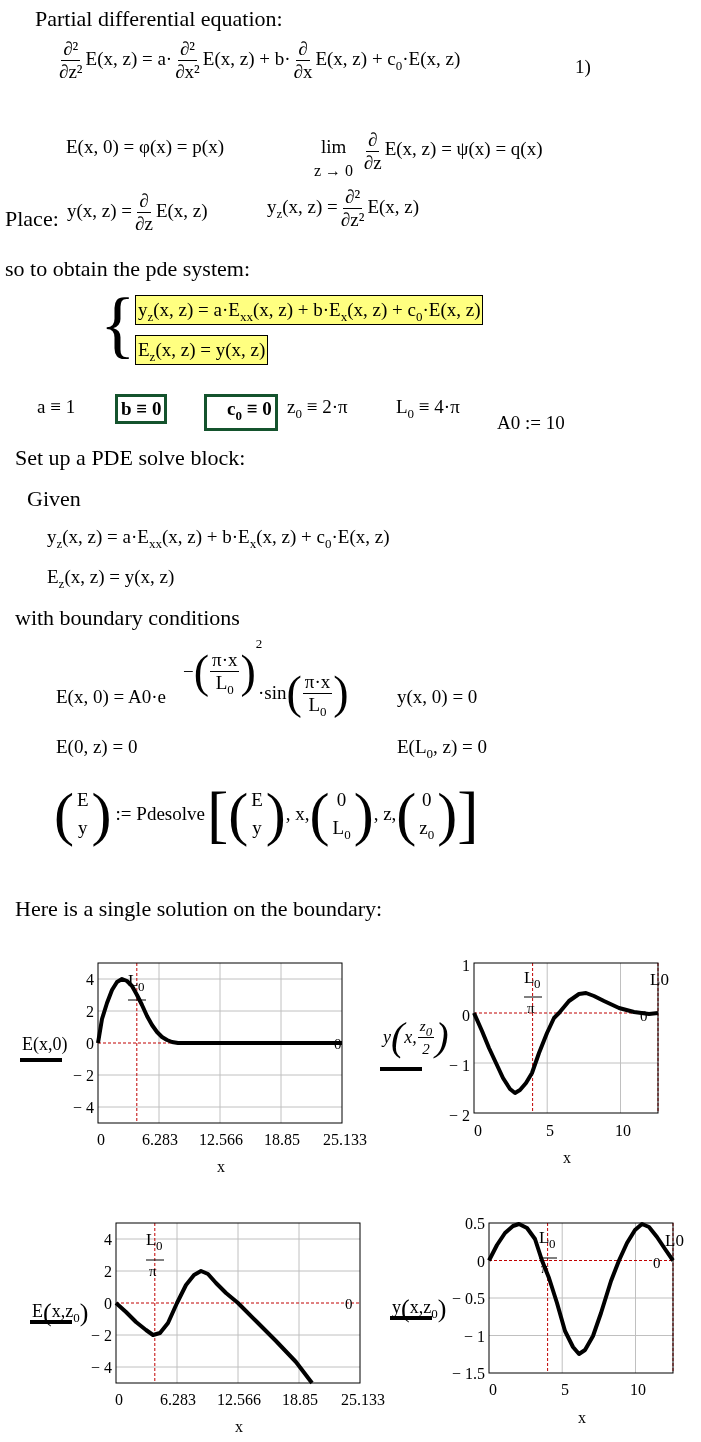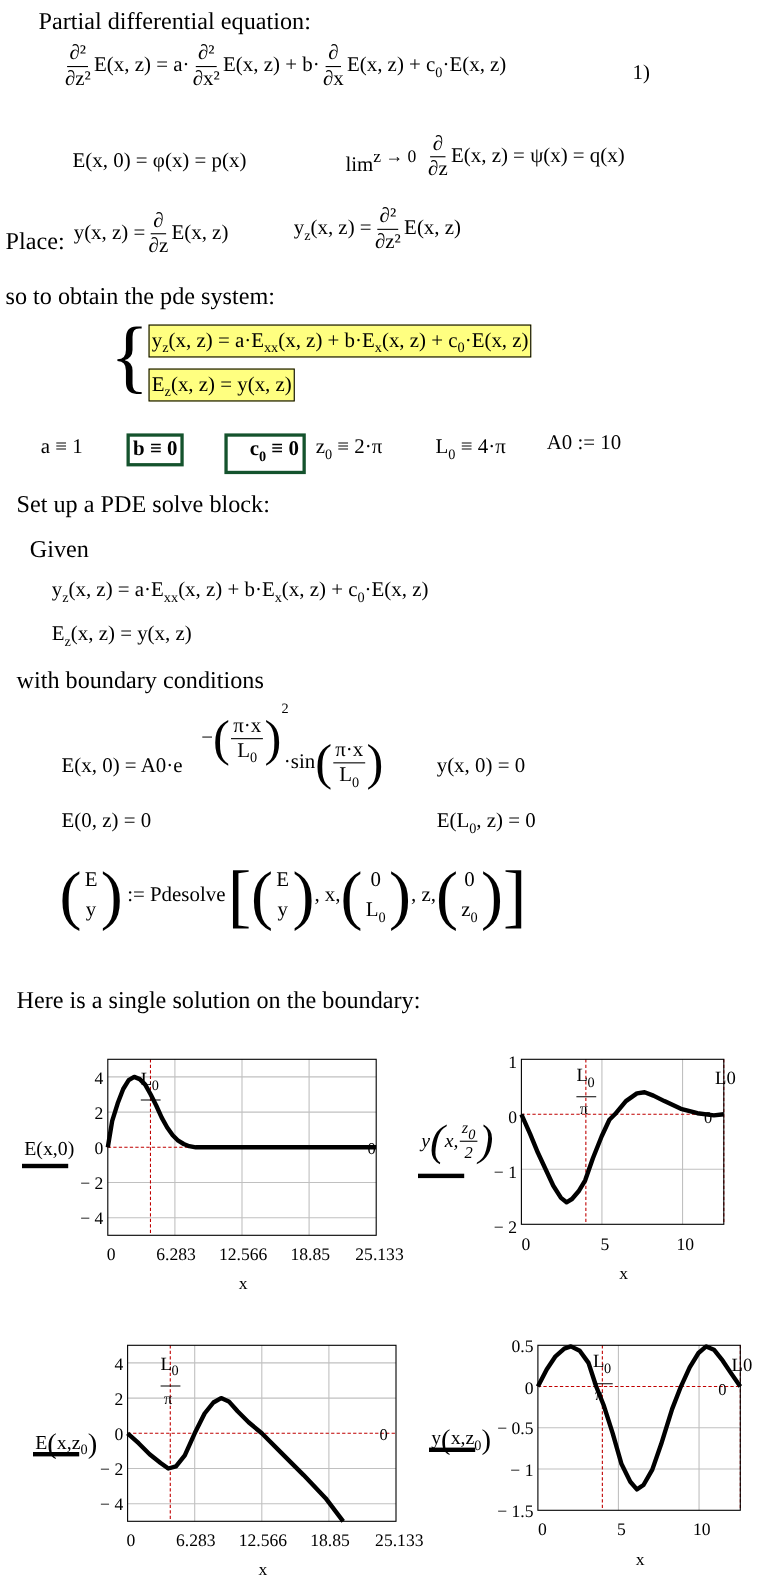--- a/index.html
+++ b/index.html
@@ -36,21 +36,21 @@
       <span class="den">∂x²</span>
     </span><span>E(x, z) + b·</span><span class="frac">
       <span class="num">∂</span>
       <span class="den">∂x</span>
     </span><span>E(x, z) + c</span><sub>0</sub><span>·E(x, z)</span>
 </div>
 <div class="abs m" style="left:575px;top:56px;">1)</div>
 
 <div class="abs m" style="left:66px;top:136px;">E(x, 0) = φ(x) = p(x)</div>
 <div class="abs m" style="left:314px;top:120px;">
-  <span style="display:inline-flex;flex-direction:row;align-items:center;vertical-align:middle;">
+  <span style="display:inline-flex;flex-direction:column;align-items:center;vertical-align:middle;">
     <span style="line-height:26px;margin-top:14px;">lim</span>
     <span style="font-size:16px;line-height:22px;">z → 0</span>
   </span>
   <span class="frac" style="margin-left:4px;">
       <span class="num">∂</span>
       <span class="den">∂z</span>
     </span><span>E(x, z)  = ψ(x) = q(x)</span>
 </div>
 
 <div class="abs txt" style="left:5px;top:206px;">Place:</div>
@@ -75,21 +75,21 @@
 </div>
 <div class="abs m hl" style="left:135px;top:335px;height:28px;line-height:28px;">
   <span>E</span><sub>z</sub><span>(x, z) = y(x, z)</span>
 </div>
 
 <div class="abs m" style="left:37px;top:396px;">a ≡ 1</div>
 <div class="abs m boxed" style="left:115px;top:394px;">b ≡ 0</div>
 <div class="abs m boxed" style="left:204px;top:394px;height:29px;padding-left:20px;"><span>c</span><sub>0</sub><span> ≡ 0</span></div>
 <div class="abs m" style="left:287px;top:396px;"><span>z</span><sub>0</sub><span> ≡ 2·π</span></div>
 <div class="abs m" style="left:396px;top:396px;"><span>L</span><sub>0</sub><span> ≡ 4·π</span></div>
-<div class="abs m" style="left:497px;top:392px;">A0 := 10</div>
+<div class="abs m" style="left:497px;top:412px;">A0 := 10</div>
 
 <div class="abs txt" style="left:15px;top:445px;">Set up a PDE solve block:</div>
 <div class="abs txt" style="left:27px;top:486px;">Given</div>
 <div class="abs m" style="left:47px;top:526px;">
   <span>y</span><sub>z</sub><span>(x, z) = a·E</span><sub>xx</sub><span>(x, z) + b·E</span><sub>x</sub><span>(x, z) + c</span><sub>0</sub><span>·E(x, z)</span>
 </div>
 <div class="abs m" style="left:47px;top:566px;">
   <span>E</span><sub>z</sub><span>(x, z) = y(x, z)</span>
 </div>
 <div class="abs txt" style="left:15px;top:605px;">with boundary conditions</div>

